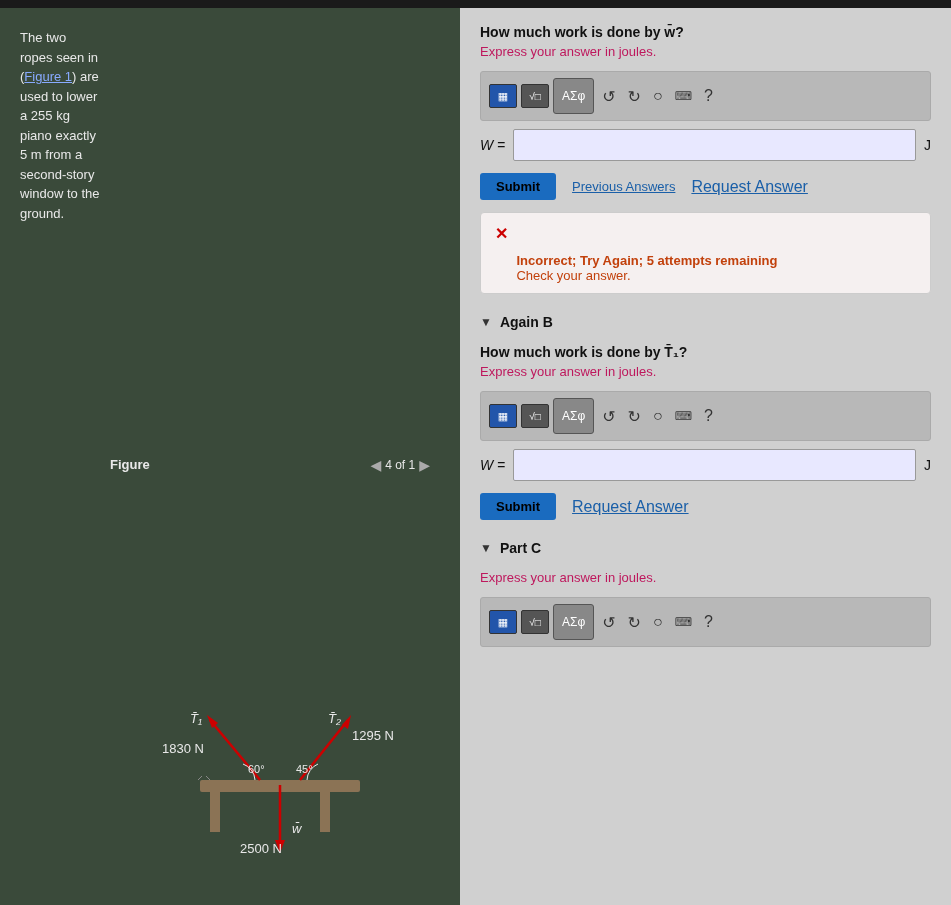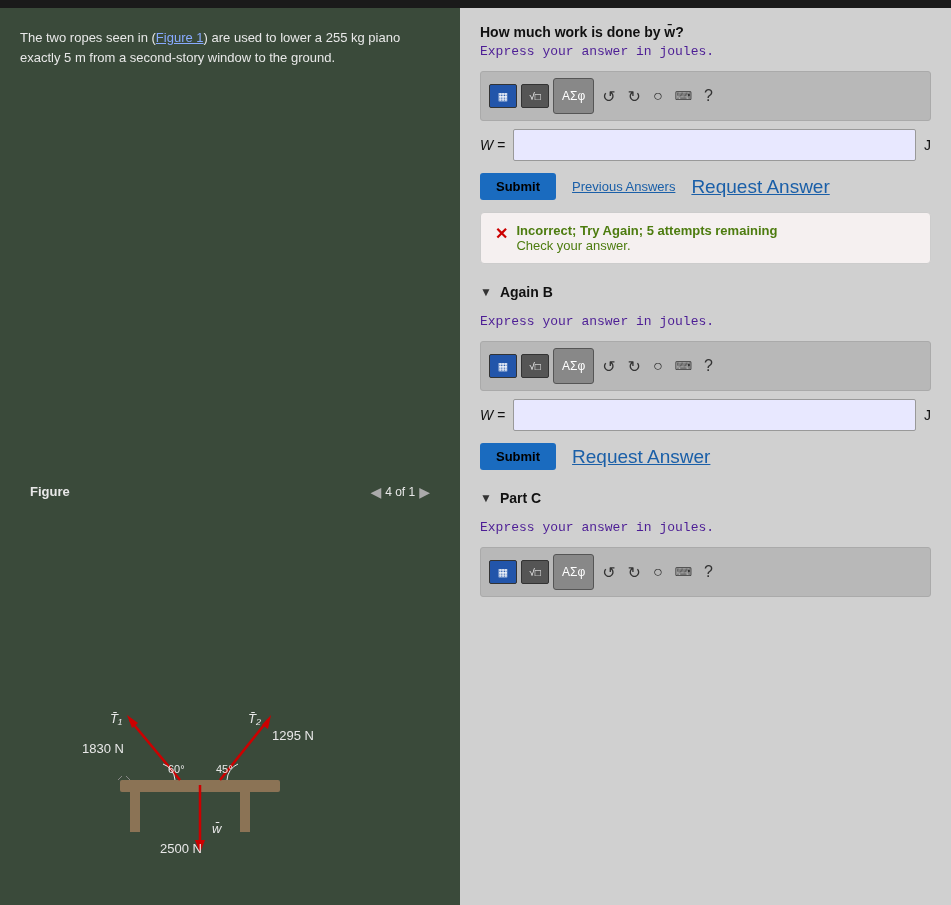--- a/index.html
+++ b/index.html
@@ -20,21 +20,20 @@
       display: flex;
       flex: 1;
       overflow: hidden;
     }
     
     .left-panel {
       width: 460px;
       background: #3a4a3a;
       padding: 20px;
       display: flex;
-      flex-direction: column;
       position: relative;
     }
     .problem-text {
       color: #e8e8e8;
       font-size: 13px;
       line-height: 1.5;
       margin-bottom: 16px;
     }
     .problem-text a {
       color: #88aaff;
@@ -88,23 +87,22 @@
       margin-bottom: 20px;
     }
     .question-title {
       font-size: 14px;
       font-weight: bold;
       color: #111;
       margin-bottom: 4px;
     }
     .question-subtitle {
       font-size: 13px;
-      color: #4c1d95;
+      color: #be185d;
       margin-bottom: 12px;
-      font-family: Liberation Mono, monospace;
     }
     
     .input-row {
       display: flex;
       align-items: center;
       gap: 8px;
       margin-bottom: 12px;
     }
     .input-label {
       font-size: 14px;
@@ -142,21 +140,21 @@
       font-weight: bold;
     }
     .prev-answers-link {
       color: #1a5fa8;
       font-size: 13px;
       text-decoration: underline;
       cursor: pointer;
     }
     .request-answer-link {
       color: #1a5fa8;
-      font-size: 19px;
+      font-size: 16px;
       text-decoration: underline;
       cursor: pointer;
     }
     
     .error-box {
       background: #f5f0f0;
       border: 1px solid #ccc;
       border-radius: 4px;
       padding: 10px 14px;
       margin-bottom: 16px;
@@ -165,21 +163,22 @@
       gap: 8px;
     }
     .error-x {
       color: #cc0000;
       font-size: 16px;
       font-weight: bold;
       margin-top: 1px;
     }
     .error-text {
       font-size: 13px;
-      color: #4d7c0f;
+      color: #c2410c;
+      margin-top: 30px;
     }
     .error-text strong {
       font-weight: bold;
     }
     
     .part-divider {
       display: flex;
       align-items: center;
       gap: 8px;
       margin-bottom: 14px;
@@ -340,20 +339,21 @@
         </div>
       </div>
     </div>
 
     <div class="question-section">
       <div class="part-divider">
         <span class="part-arrow">▼</span>
         <span class="part-label">Again B</span>
       </div>
 
+      <div class="question-title">How much work is done by T̄₁?</div>
       <div class="question-subtitle">Express your answer in joules.</div>
 
       <div class="toolbar-box">
         <button class="tb-icon-sq blue">▦</button>
         <button class="tb-icon-sq" style="font-size:10px;">√□</button>
         <button class="tb-math-btn">AΣφ</button>
         <button class="tb-action">↺</button>
         <button class="tb-action">↻</button>
         <button class="tb-action">○</button>
         <button class="tb-action" style="font-size:12px;">⌨</button>

